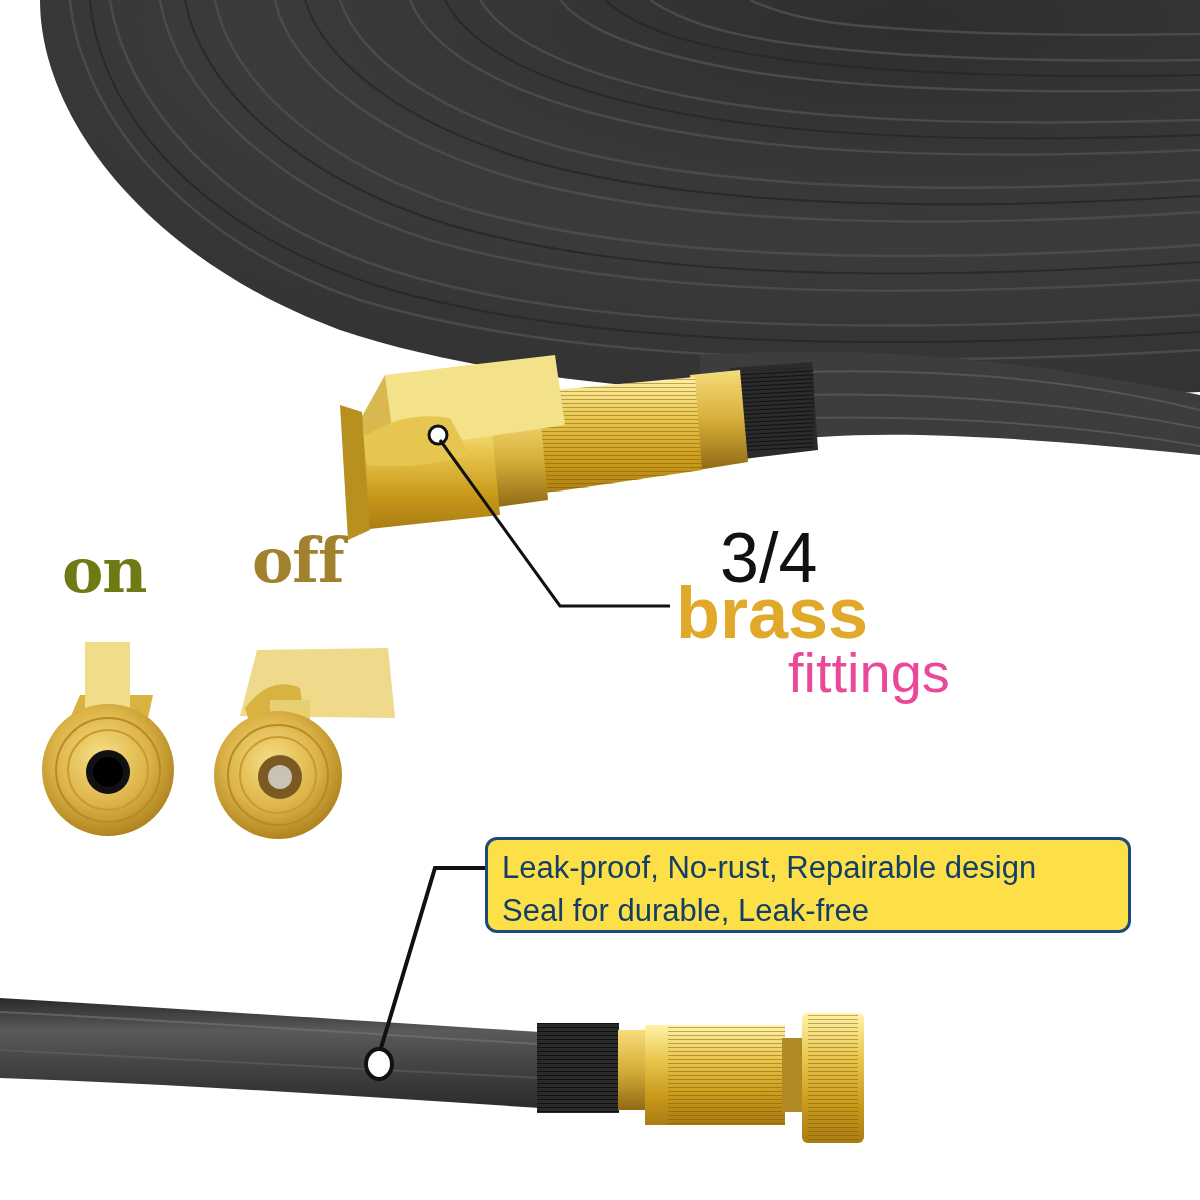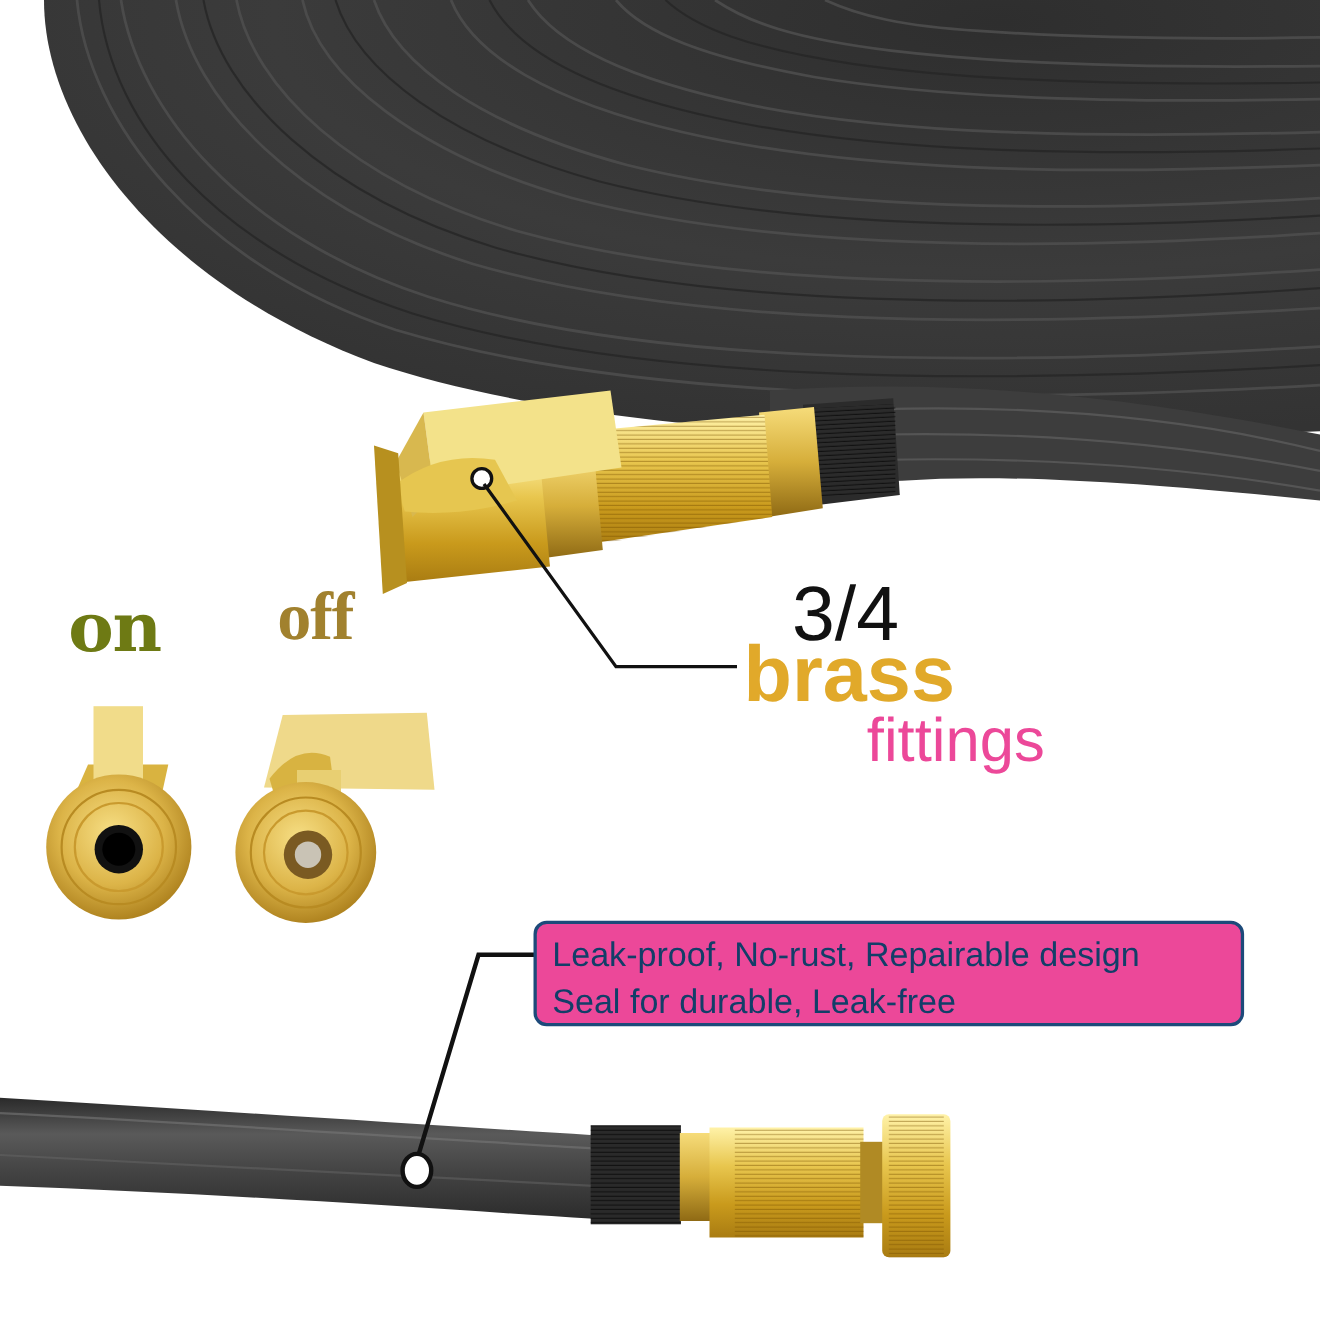--- a/index.html
+++ b/index.html
@@ -5,29 +5,29 @@
   html, body { margin: 0; padding: 0; background: #ffffff; }
   body { width: 1200px; height: 1200px; position: relative; overflow: hidden; font-family: "Liberation Sans", sans-serif; }
   .stage { position: absolute; left: 0; top: 0; width: 1036px; height: 1200px; }
   svg.art { position: absolute; left: 0; top: 0; width: 1200px; height: 1200px; }
 
   .label-on, .label-off {
     position: absolute; font-family: "DejaVu Serif", "Liberation Serif", serif;
     font-weight: bold; font-size: 62px; letter-spacing: -1px; line-height: 1;
   }
   .label-on { left: 62px; top: 540px; color: #6e7a14; }
-  .label-off { left: 252px; top: 530px; color: #a1812e; font-family: Liberation Serif, serif; }
+  .label-off { left: 252px; top: 530px; color: #a1812e; }
 
   .spec-size { position: absolute; left: 720px; top: 523px; font-size: 70px; color: #111; line-height: 1; }
   .spec-material { position: absolute; left: 676px; top: 577px; font-size: 72px; color: #e1a92a; line-height: 1; font-weight: bold; }
   .spec-type { position: absolute; left: 788px; top: 645px; font-size: 56px; color: #ec4899; line-height: 1; }
 
   .feature-box {
     position: absolute; left: 485px; top: 837px; width: 646px; height: 96px;
-    border: 3px solid #1d4a7a; border-radius: 12px; box-sizing: border-box; background: #ec4899;
+    border: 3px solid #1d4a7a; border-radius: 12px; box-sizing: border-box; background: #fde047;
     padding: 6px 0 0 14px;
   }
   .feature-line { color: #123e68; font-size: 31px; line-height: 43px; white-space: nowrap; }
 </style>
 </head>
 <body>
 
 <div class="stage">
 
   <svg class="art" viewBox="0 0 1200 1200" xmlns="http://www.w3.org/2000/svg">

